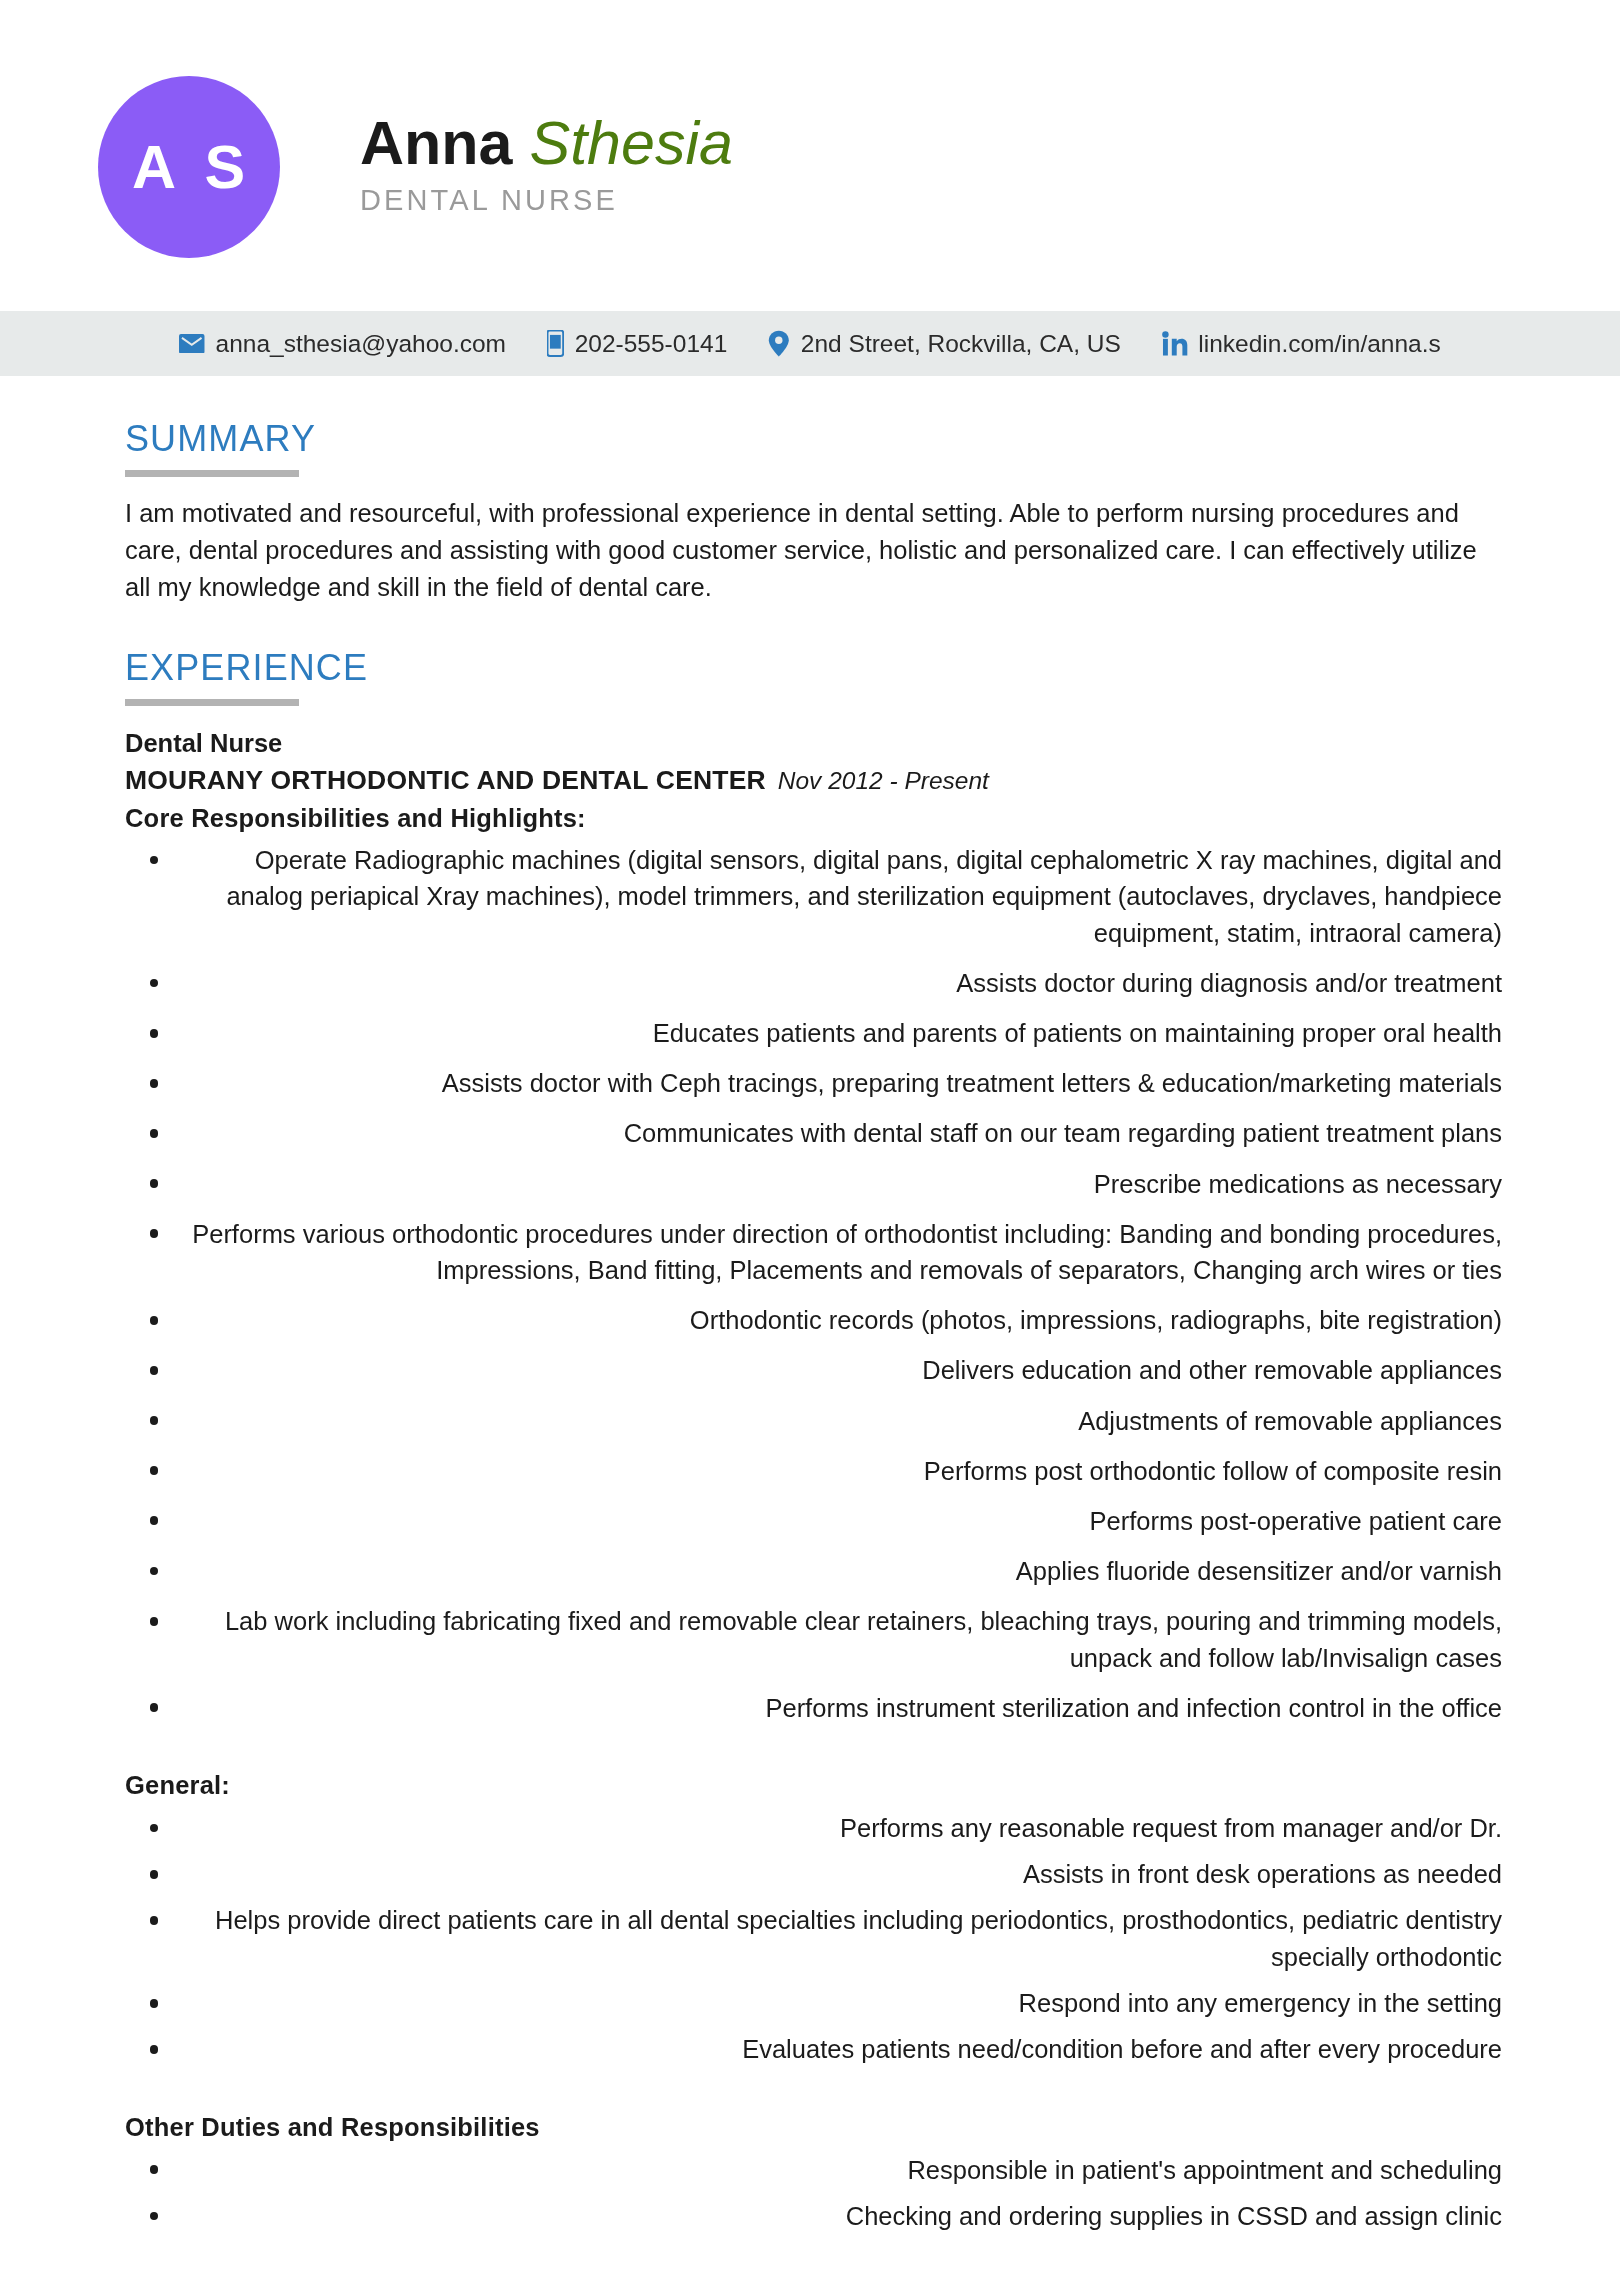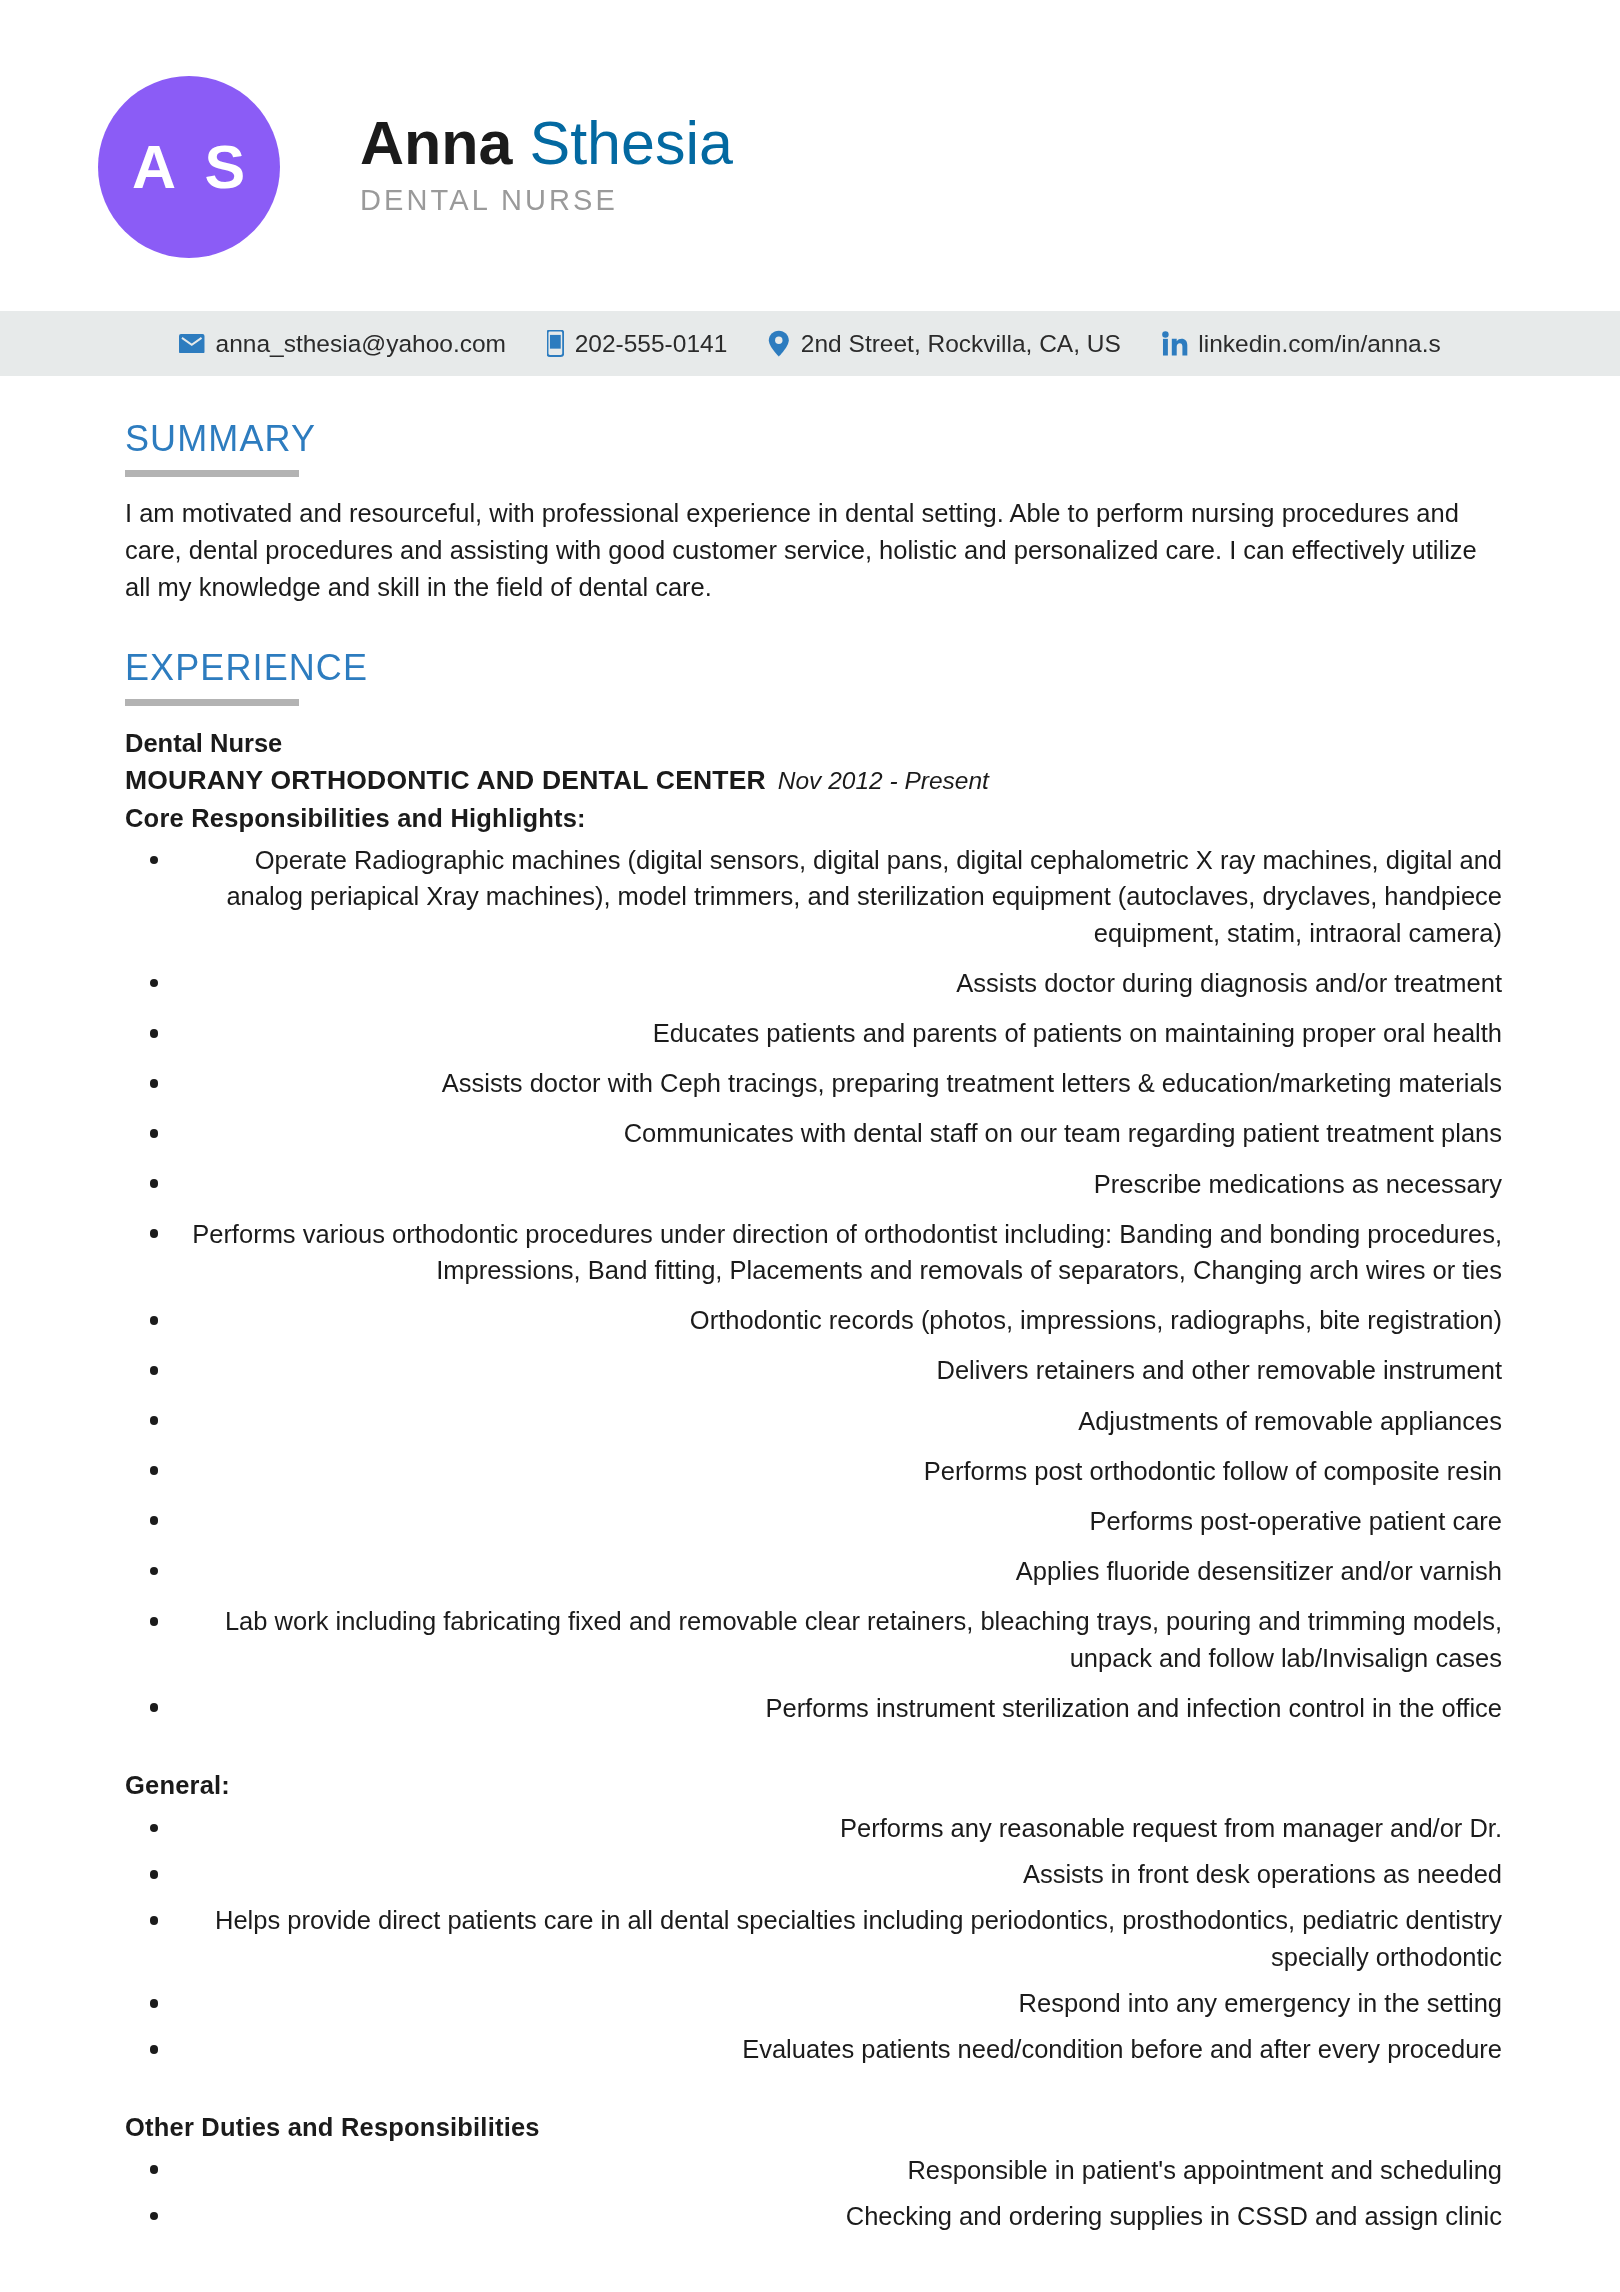--- a/index.html
+++ b/index.html
@@ -56,22 +56,23 @@
     font-size: 61px;
     line-height: 1.06;
     font-weight: 400;
     white-space: nowrap;
   }
   .name-first {
     color: #1b1b1b;
     font-weight: 600;
   }
   .name-last {
-    color: #0369a1;
-    font-weight: 400;
+    color: #4d7c0f;
+    font-weight: 400;
+    font-style: italic;
   }
   .job-title {
     margin-top: 7.8px;
     font-size: 29px;
     letter-spacing: 3.1px;
     color: #9a9a9a;
     font-weight: 400;
   }
 
   
@@ -268,21 +269,21 @@
       <div class="subhead">Core Responsibilities and Highlights:</div>
       <ul class="bullets">
           <li>Operate Radiographic machines (digital sensors, digital pans, digital cephalometric X ray machines, digital and analog periapical Xray machines), model trimmers, and sterilization equipment (autoclaves, dryclaves, handpiece equipment, statim, intraoral camera)</li>
           <li>Assists doctor during diagnosis and/or treatment</li>
           <li>Educates patients and parents of patients on maintaining proper oral health</li>
           <li>Assists doctor with Ceph tracings, preparing treatment letters &amp; education/marketing materials</li>
           <li>Communicates with dental staff on our team regarding patient treatment plans</li>
           <li>Prescribe medications as necessary</li>
           <li>Performs various orthodontic procedures under direction of orthodontist including:  Banding and bonding procedures, Impressions, Band fitting, Placements and removals of separators, Changing arch wires or ties</li>
           <li>Orthodontic records (photos, impressions, radiographs, bite registration)</li>
-          <li>Delivers retainers and other removable instrument</li>
+          <li>Delivers education and other removable appliances</li>
           <li>Adjustments of removable appliances</li>
           <li>Performs post orthodontic follow of composite resin</li>
           <li>Performs post-operative patient care</li>
           <li>Applies fluoride desensitizer and/or varnish</li>
           <li>Lab work including fabricating fixed and removable clear retainers, bleaching trays, pouring and trimming models, unpack and follow lab/Invisalign cases</li>
           <li>Performs instrument sterilization and infection control in the office</li>
         </ul>
 
       <div class="subhead spaced">General:</div>
       <ul class="bullets tight">

